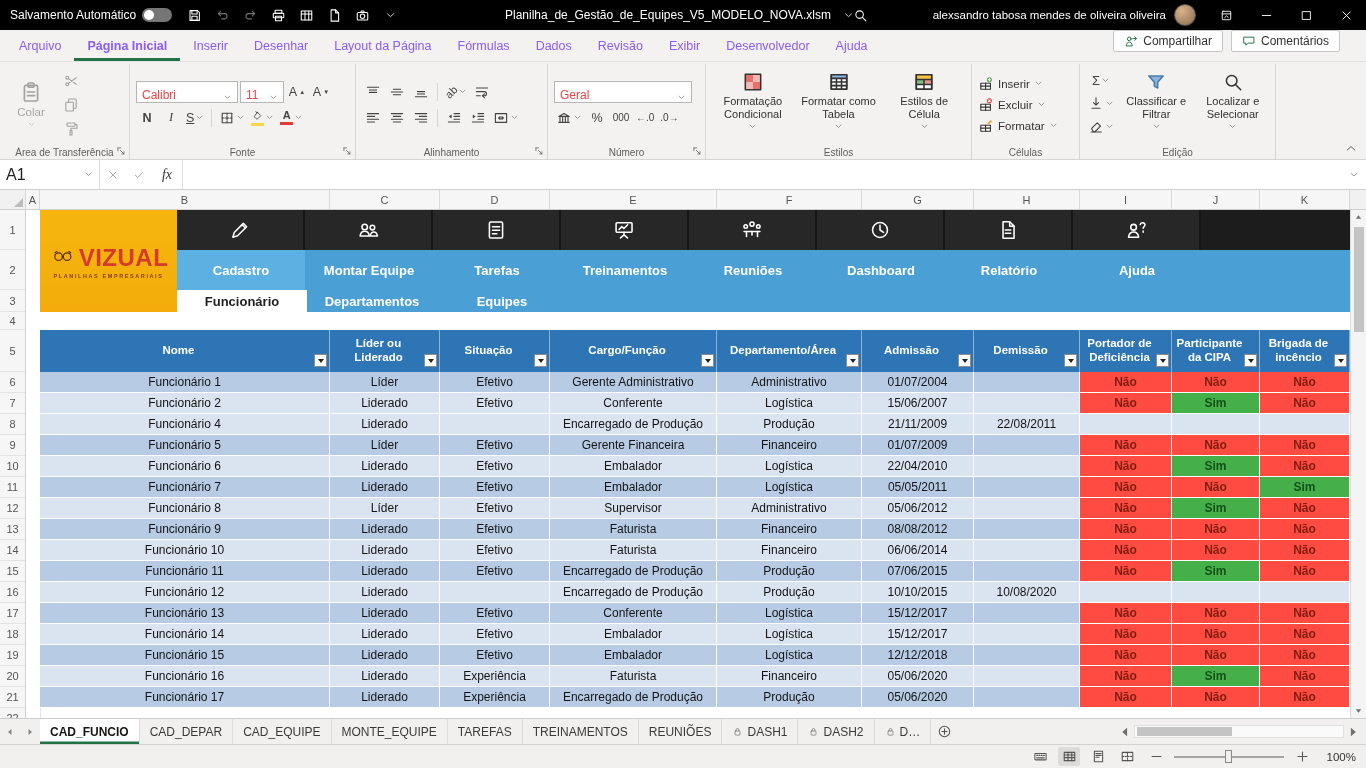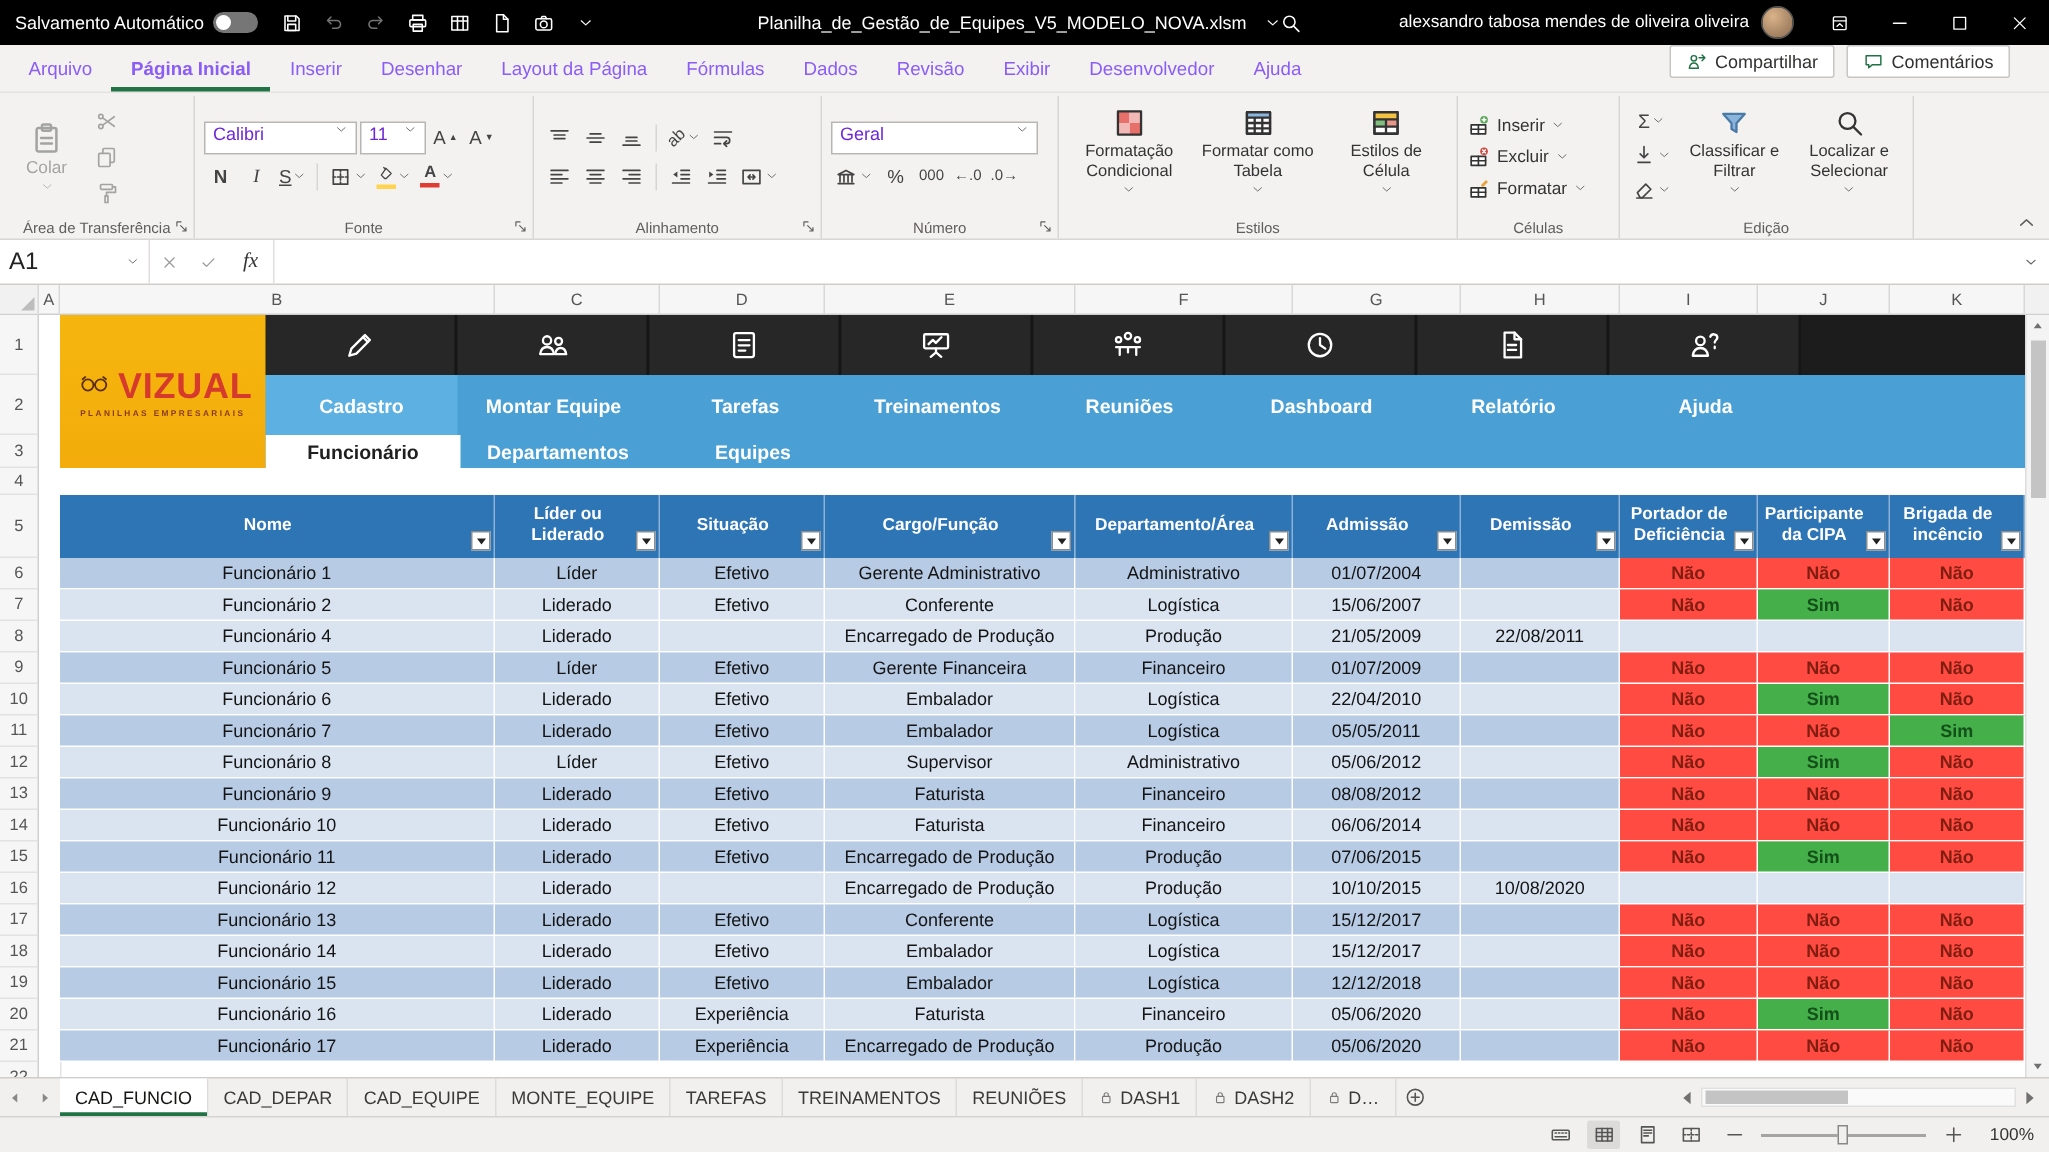--- a/index.html
+++ b/index.html
@@ -40,21 +40,21 @@
   .ribbon{flex:0 0 98px;background:#f3f2f1;display:flex;position:relative;border-bottom:1px solid #d8d6d4;padding-top:2px}
   .rgroup{position:relative;border-right:1px solid #d8d6d4;padding:2px 6px 16px;display:flex;flex-direction:column}
   .rg-label{position:absolute;bottom:1px;left:0;right:0;text-align:center;font-size:10px;color:#605e5c;white-space:nowrap;overflow:hidden}
   .launcher{position:absolute;right:2px;bottom:2px;width:11px;height:11px;color:#605e5c}
   .rg-content{flex:1;display:flex;align-items:center;gap:4px}
   .rg-col{display:flex;flex-direction:column;justify-content:center;gap:2px}
   .rrow{display:flex;align-items:center;gap:2px}
   .sbtn{height:22px;min-width:22px;display:flex;align-items:center;justify-content:center;border-radius:2px;color:#444;font-size:12.5px;padding:0 2px;gap:1px}
   .sbtn>.ig{width:16px;height:16px;display:block}
   .chev{width:9px;height:9px;display:inline-block;color:#666}
-  .combo{height:22px;border:1px solid #b8b6b4;background:#fff;display:flex;align-items:flex-start;font-size:12px;padding:0 5px;gap:6px;color:#6d28d9;justify-content:space-between}
+  .combo{height:22px;border:1px solid #b8b6b4;background:#fff;display:flex;align-items:flex-end;font-size:12px;padding:0 5px;gap:6px;color:#ef4444;justify-content:space-between}
   .paste-big{width:50px;display:flex;flex-direction:column;align-items:center;justify-content:center;gap:2px;font-size:11.5px;color:#444}
   .paste-big .ig{width:24px;height:24px}
   .bigbtn{display:flex;flex-direction:column;align-items:center;width:84px;font-size:11px;line-height:1.15;color:#333;text-align:center;gap:2px;padding-top:5px}
   .bigbtn .bicon{width:24px;height:22px}
   .bigbtn .blabel{display:flex;flex-direction:column;align-items:center}
   .cellrow{display:flex;align-items:center;gap:4px;font-size:11.5px;height:20px;color:#333}
   .cellrow .ig{width:16px;height:16px}
   .bold-l{font-weight:700}.ital-l{font-style:italic;font-family:"Liberation Serif",serif}.under-l{text-decoration:underline}
   .colorstack{display:flex;flex-direction:column;align-items:center;line-height:1}
   .colorstack .ig{width:13px;height:12px}
@@ -123,21 +123,21 @@
   .vs-arrow{height:15px;width:16px;display:flex;align-items:center;justify-content:center;color:#707070}
   .vs-arrow>span{width:9px;height:9px;display:block}
   .vs-thumb{width:10px;height:105px;background:#c4c4c4;margin-top:2px}
   .vs-bot{margin-top:auto}
 
   
   .stabs{flex:0 0 26px;background:#f1f0ef;border-top:1px solid #cfcdcb;display:flex;align-items:stretch;font-size:12px}
   .st-nav{width:20px;display:flex;align-items:center;justify-content:center;color:#8a8886}
   .st-nav>span{width:10px;height:10px;display:block}
   .stab{display:flex;align-items:center;padding:0 10px;color:#3b3a39;border-right:1px solid #dedcda;gap:4px;white-space:nowrap}
-  .stab.active{background:#fff;color:#161514;font-weight:400;box-shadow:inset 0 -2.5px 0 #217346}
+  .stab.active{background:#fff;color:#161514;font-weight:700;box-shadow:inset 0 -2.5px 0 #217346}
   .stab .lk{width:11px;height:11px;display:block;color:#7a7a7a}
   .st-add{width:26px;display:flex;align-items:center;justify-content:center;color:#555}
   .st-add>span{width:15px;height:15px;display:block}
   .hscroll{margin-left:auto;display:flex;align-items:center;width:250px;padding:0 6px 0 2px;gap:2px}
   .hs-arrow{width:14px;height:14px;color:#707070}
   .hs-track{flex:1;height:13px;background:#fafafa;border:1px solid #e0e0e0;position:relative}
   .hs-thumb{position:absolute;left:2px;top:1px;bottom:1px;width:95px;background:#c4c4c4}
 
   
   .sbar{flex:0 0 24px;background:#f1f0ef;border-top:1px solid #d5d3d1;display:flex;align-items:center}
@@ -1036,21 +1036,21 @@
                 <td class="st-nao">Não</td>
                 <td class="st-sim">Sim</td>
                 <td class="st-nao">Não</td>
               </tr>
               <tr class="band1">
                 <td>Funcionário 4</td>
                 <td>Liderado</td>
                 <td></td>
                 <td>Encarregado de Produção</td>
                 <td>Produção</td>
-                <td>21/05/2009</td>
+                <td>21/11/2009</td>
                 <td>22/08/2011</td>
                 <td></td>
                 <td></td>
                 <td></td>
               </tr>
               <tr class="band0">
                 <td>Funcionário 5</td>
                 <td>Líder</td>
                 <td>Efetivo</td>
                 <td>Gerente Financeira</td>

